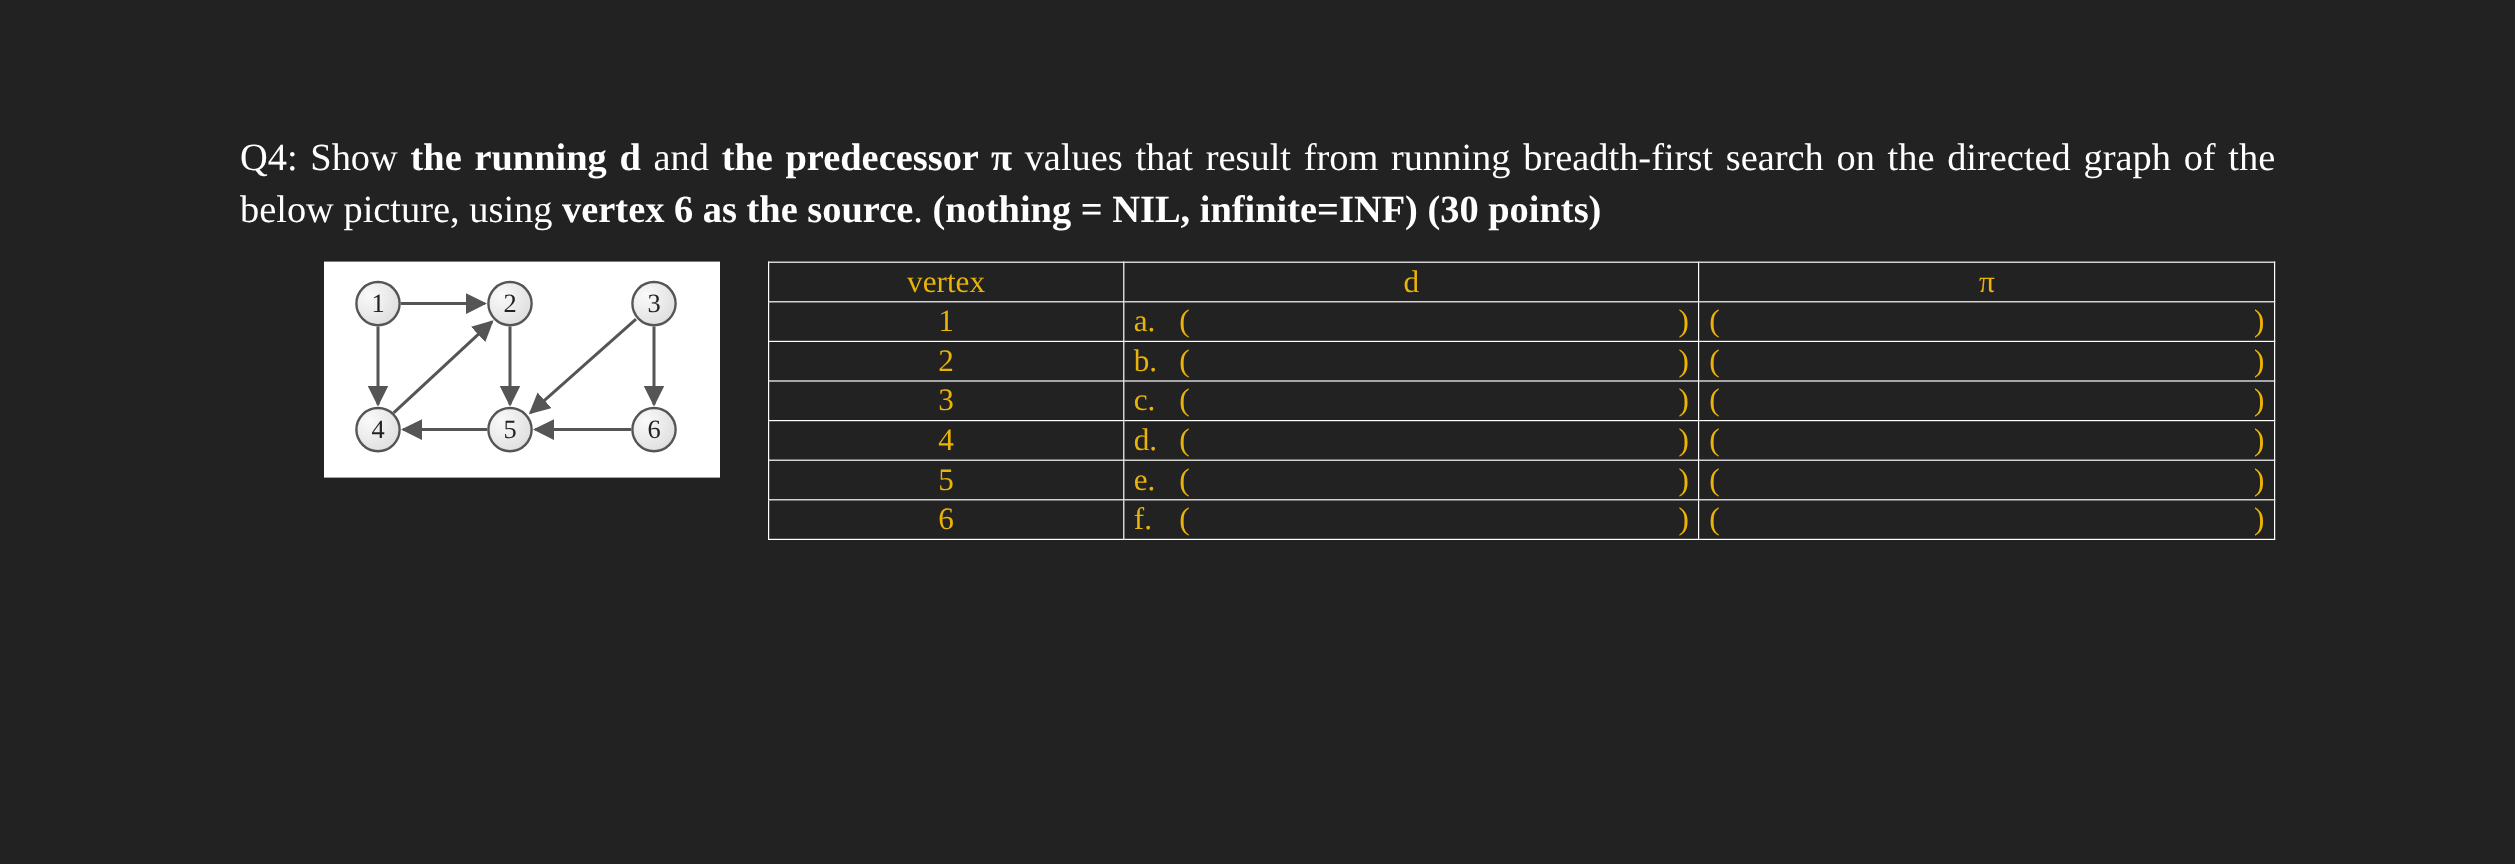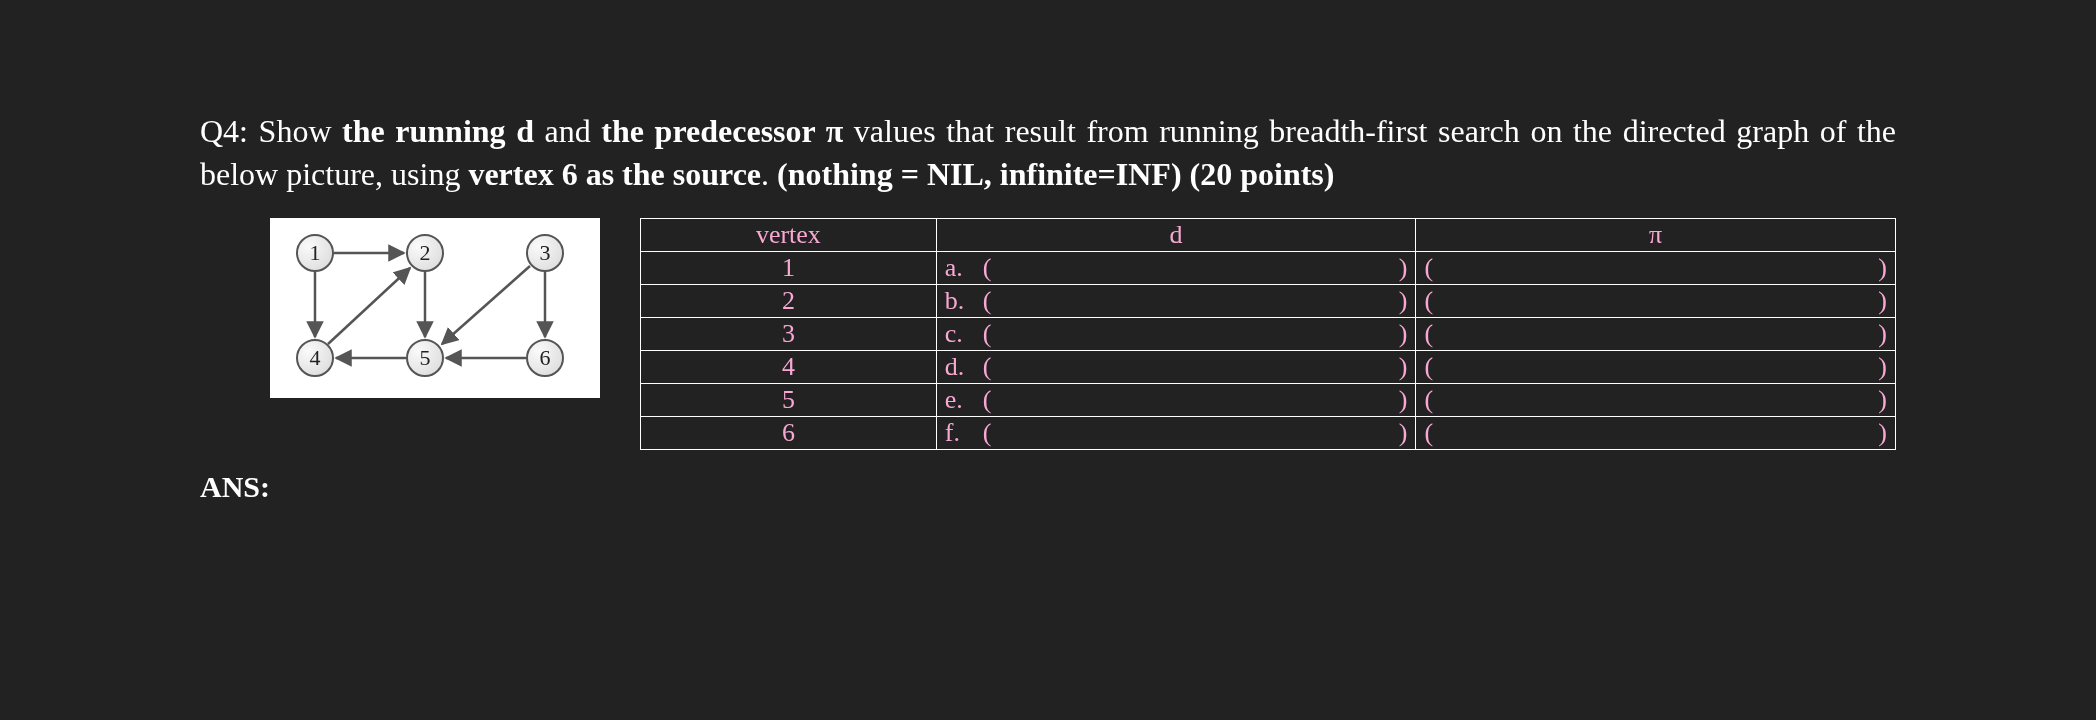--- a/index.html
+++ b/index.html
@@ -51,21 +51,21 @@
   }
   .edges {
     position: absolute;
     left: 0; top: 0;
     width: 100%; height: 100%;
   }
   .ans-table {
     flex: 1;
     border-collapse: collapse;
     font-size: 26px;
-    color: #f9a8d4;
+    color: #eab308;
   }
   .ans-table td, .ans-table th {
     border: 1px solid #ffffff;
     padding: 1px 8px;
     font-weight: normal;
   }
   .col-vertex { width: 160px; text-align: center; }
   .col-d { width: 270px; }
   .col-pi { width: 270px; }
   .cell-inner {
@@ -81,21 +81,21 @@
     font-weight: bold;
     margin-top: 20px;
   }
 </style>
 </head>
 <body>
 
 <div class="page">
 
   <div class="question-text">
-    <span>Q4: Show </span><span class="bold">the running d</span><span> and </span><span class="bold">the predecessor π</span><span> values that result from running breadth-first search on the directed graph of the below picture, using </span><span class="bold">vertex 6 as the source</span><span>. </span><span class="bold">(nothing = NIL, infinite=INF) (20 points)</span>
+    <span>Q4: Show </span><span class="bold">the running d</span><span> and </span><span class="bold">the predecessor π</span><span> values that result from running breadth-first search on the directed graph of the below picture, using </span><span class="bold">vertex 6 as the source</span><span>. </span><span class="bold">(nothing = NIL, infinite=INF) (30 points)</span>
   </div>
 
   <div class="content-row">
 
     <div class="graph-box">
       <svg class="edges" viewBox="0 0 330 180">
         <defs>
           <marker id="arrow" viewBox="0 0 10 10" refX="9" refY="5" markerWidth="7" markerHeight="7" orient="auto-start-reverse">
             <path d="M 0 0 L 10 5 L 0 10 z" fill="#555"></path>
           </marker>
@@ -238,15 +238,14 @@
                 <span class="blank"></span>
                 <span class="paren-close">)</span>
               </div>
             </td>
       </tr>
     </tbody>
       </table>
 
   </div>
 
-  <div class="ans-label">ANS:</div>
 
 </div>
 
 </body></html>

